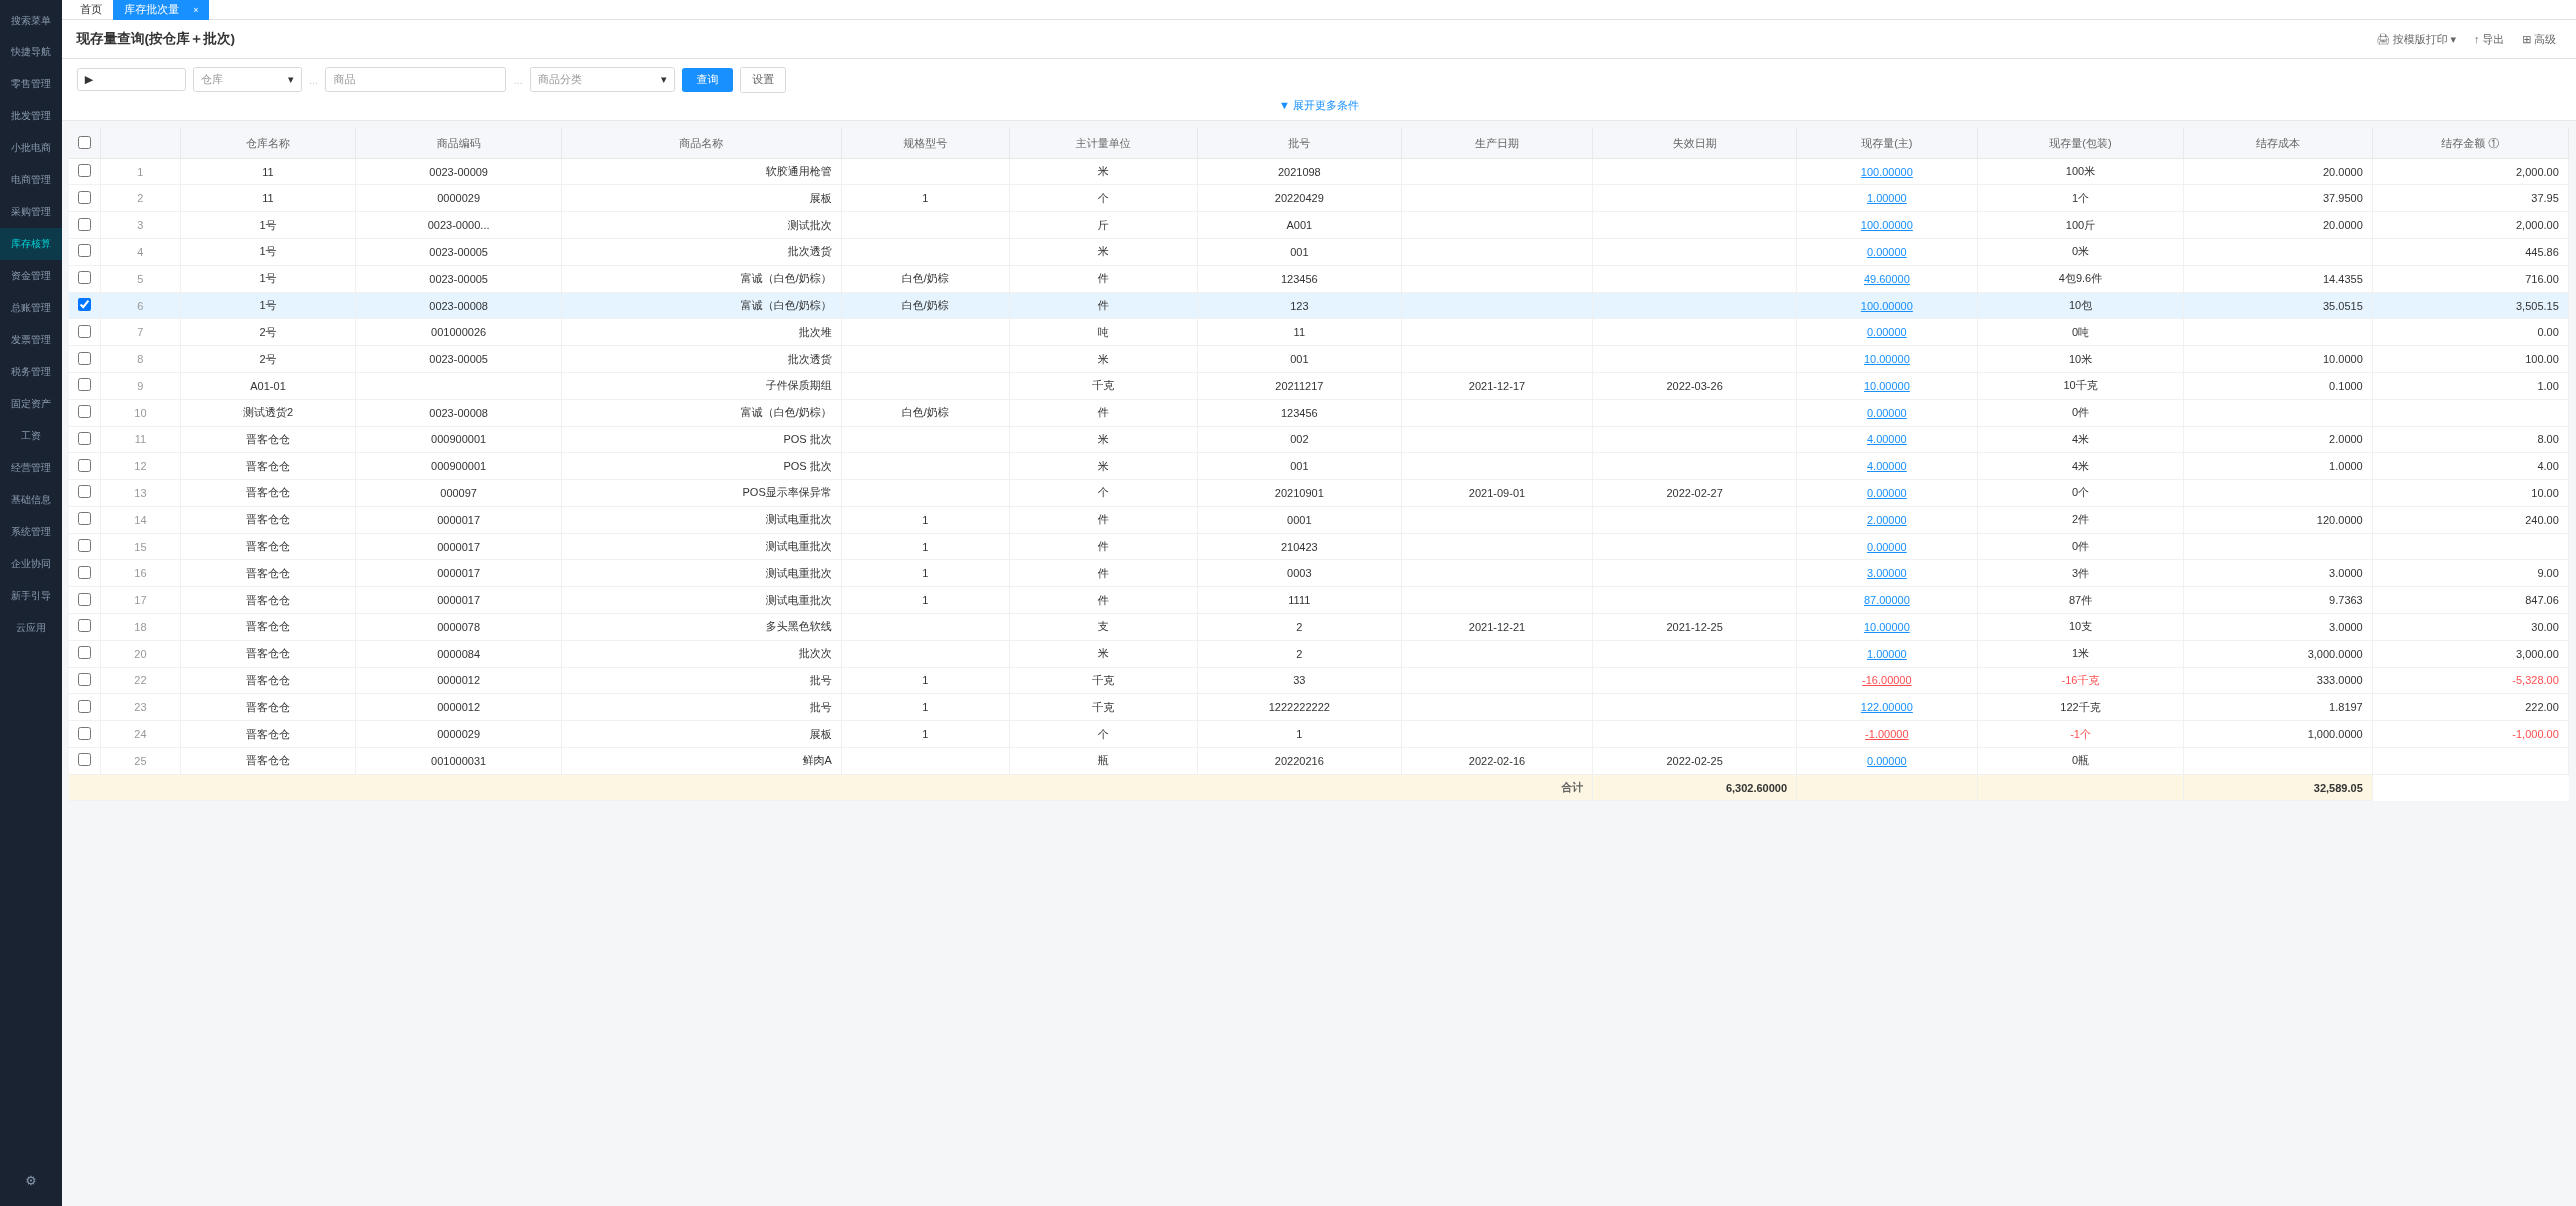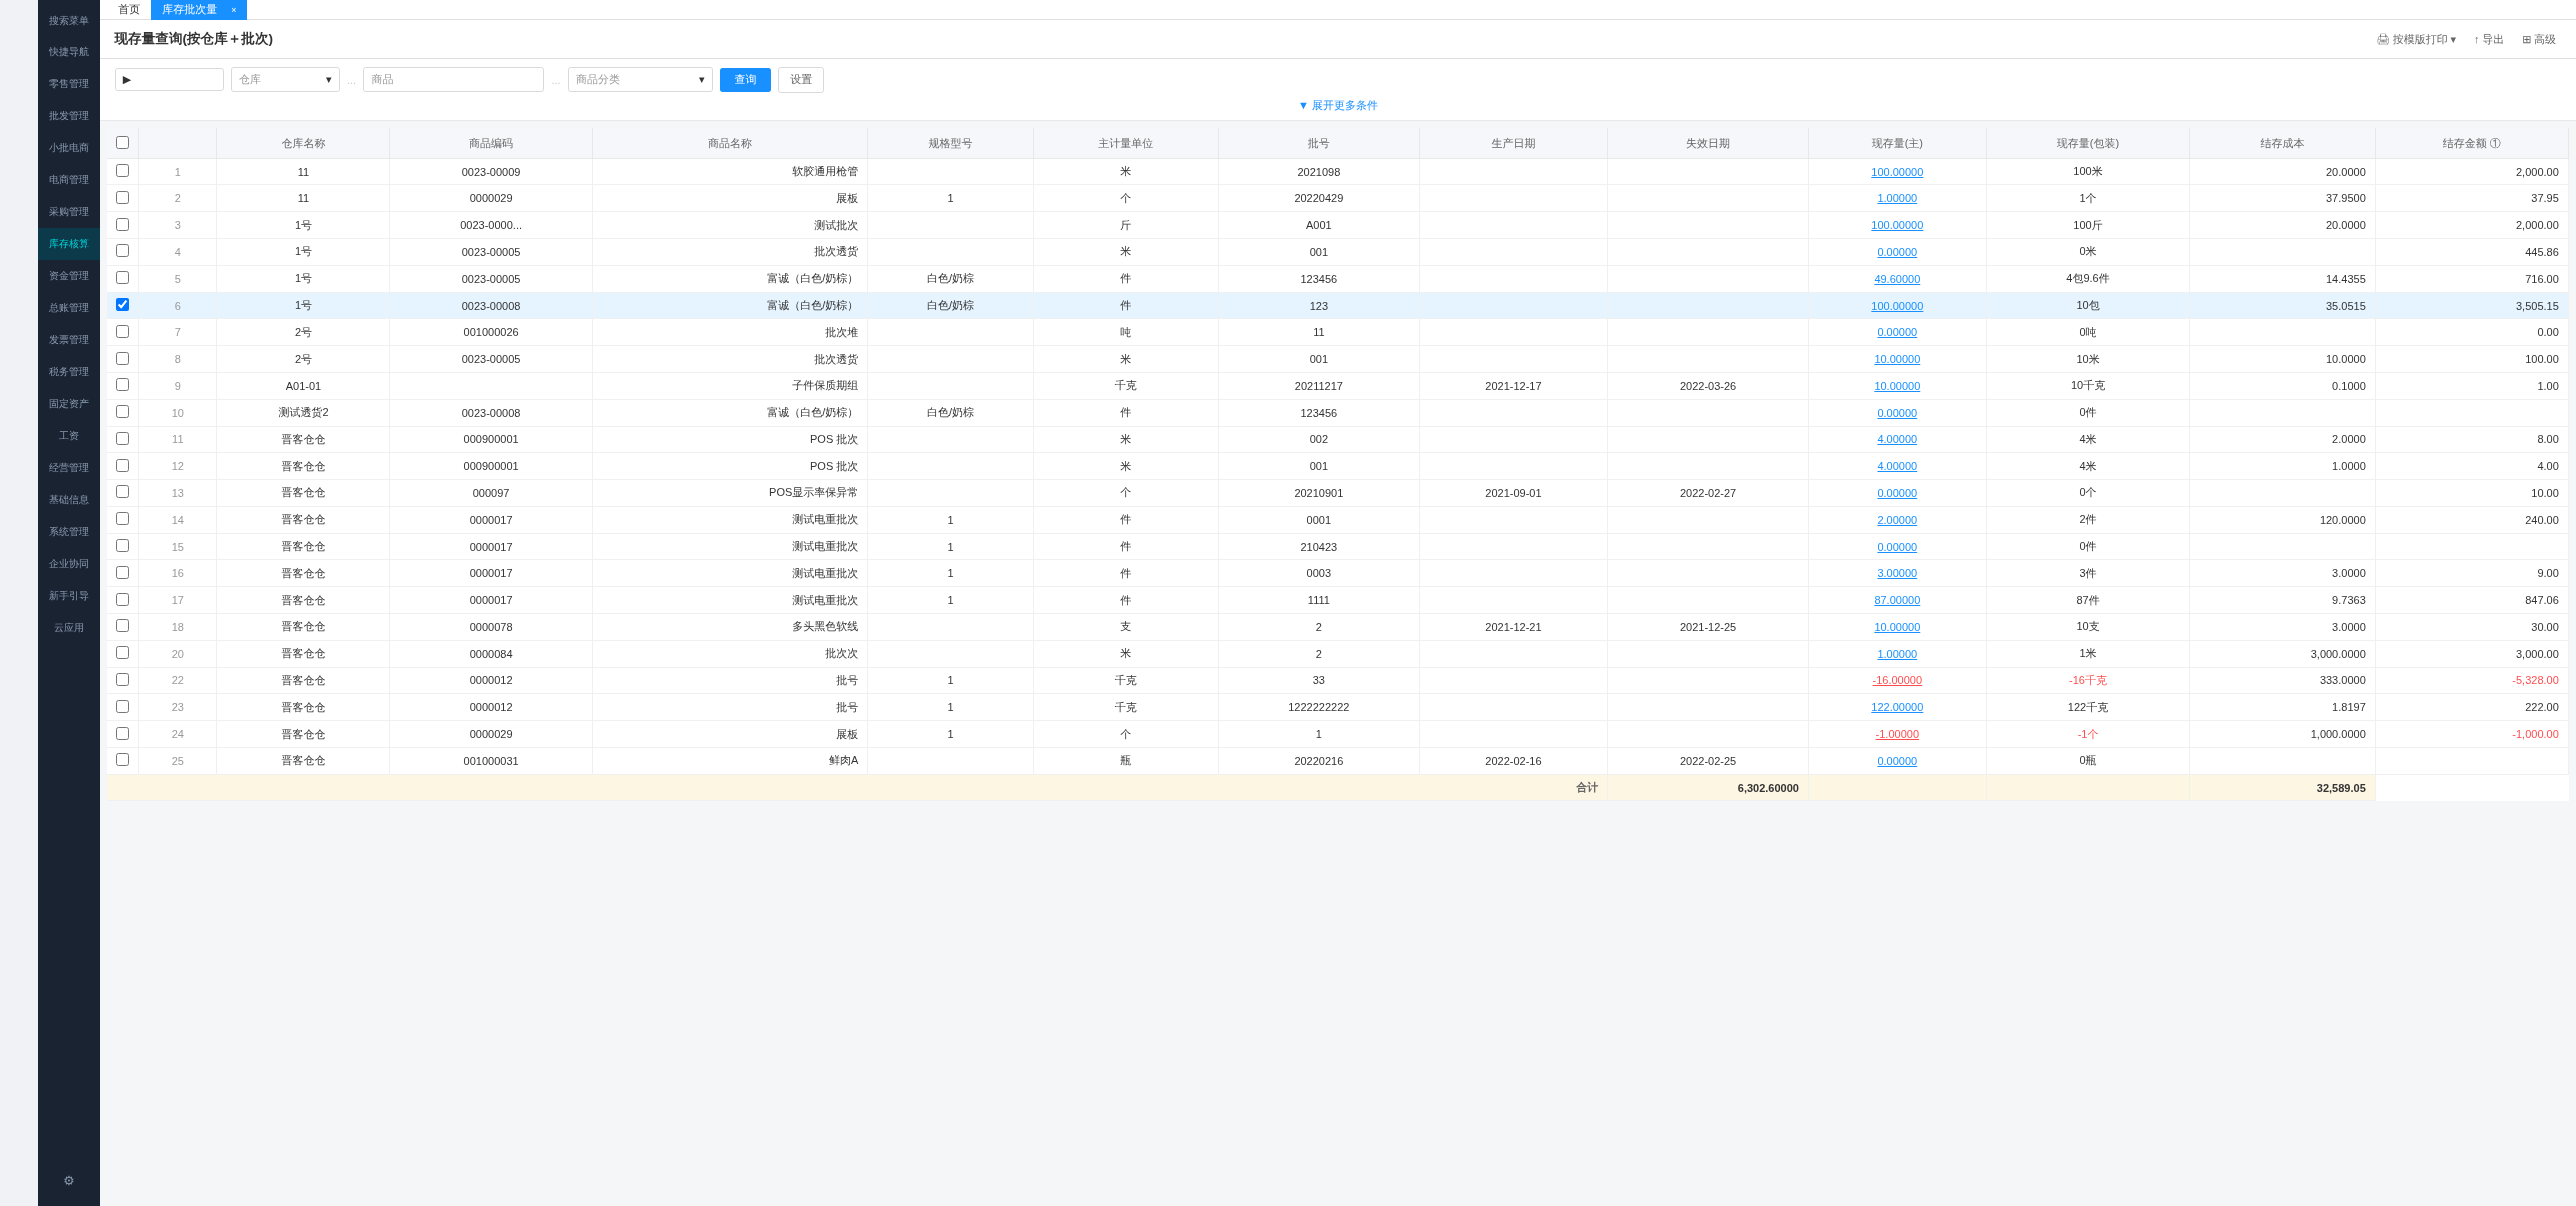--- a/index.html
+++ b/index.html
@@ -1,19 +1,19 @@
 <!DOCTYPE html>
 <html style="font-size:14.5px"><head>
   <meta charset="utf-8">
   <style>
     * { box-sizing: border-box; margin: 0; padding: 0; }
     body { font-family: 'Microsoft YaHei', Arial, sans-serif; font-size: 11px; background: #f0f2f5; color: #333; display: flex; height: 100vh; overflow: hidden; }
 
     
-    .sidebar { width: 62px; background: #1a2332; display: flex; flex-direction: column; align-items: center; padding-top: 7.2px; flex-shrink: 0; margin-left: 38px; }
+    .sidebar { width: 62px; background: #1a2332; display: flex; flex-direction: column; align-items: center; padding-top: 7.2px; flex-shrink: 0; }
     .sidebar-search { color: #8a9bb0; font-size: 10px; padding: 7.2px 3.6px; text-align: center; cursor: pointer; width: 100%; }
     .sidebar-item { color: #8a9bb0; font-size: 10px; padding: 9px 3.6px; text-align: center; cursor: pointer; width: 100%; }
     .sidebar-item.active { color: #00d4d8; background: #0d3a4a; }
     .sidebar-bottom { margin-top: auto; padding-bottom: 9px; }
     .sidebar-gear { color: #8a9bb0; font-size: 12.7px; padding: 9px 3.6px; text-align: center; cursor: pointer; width: 100%; }
 
     
     .main-area { flex: 1; display: flex; flex-direction: column; overflow: hidden; }
 
     

